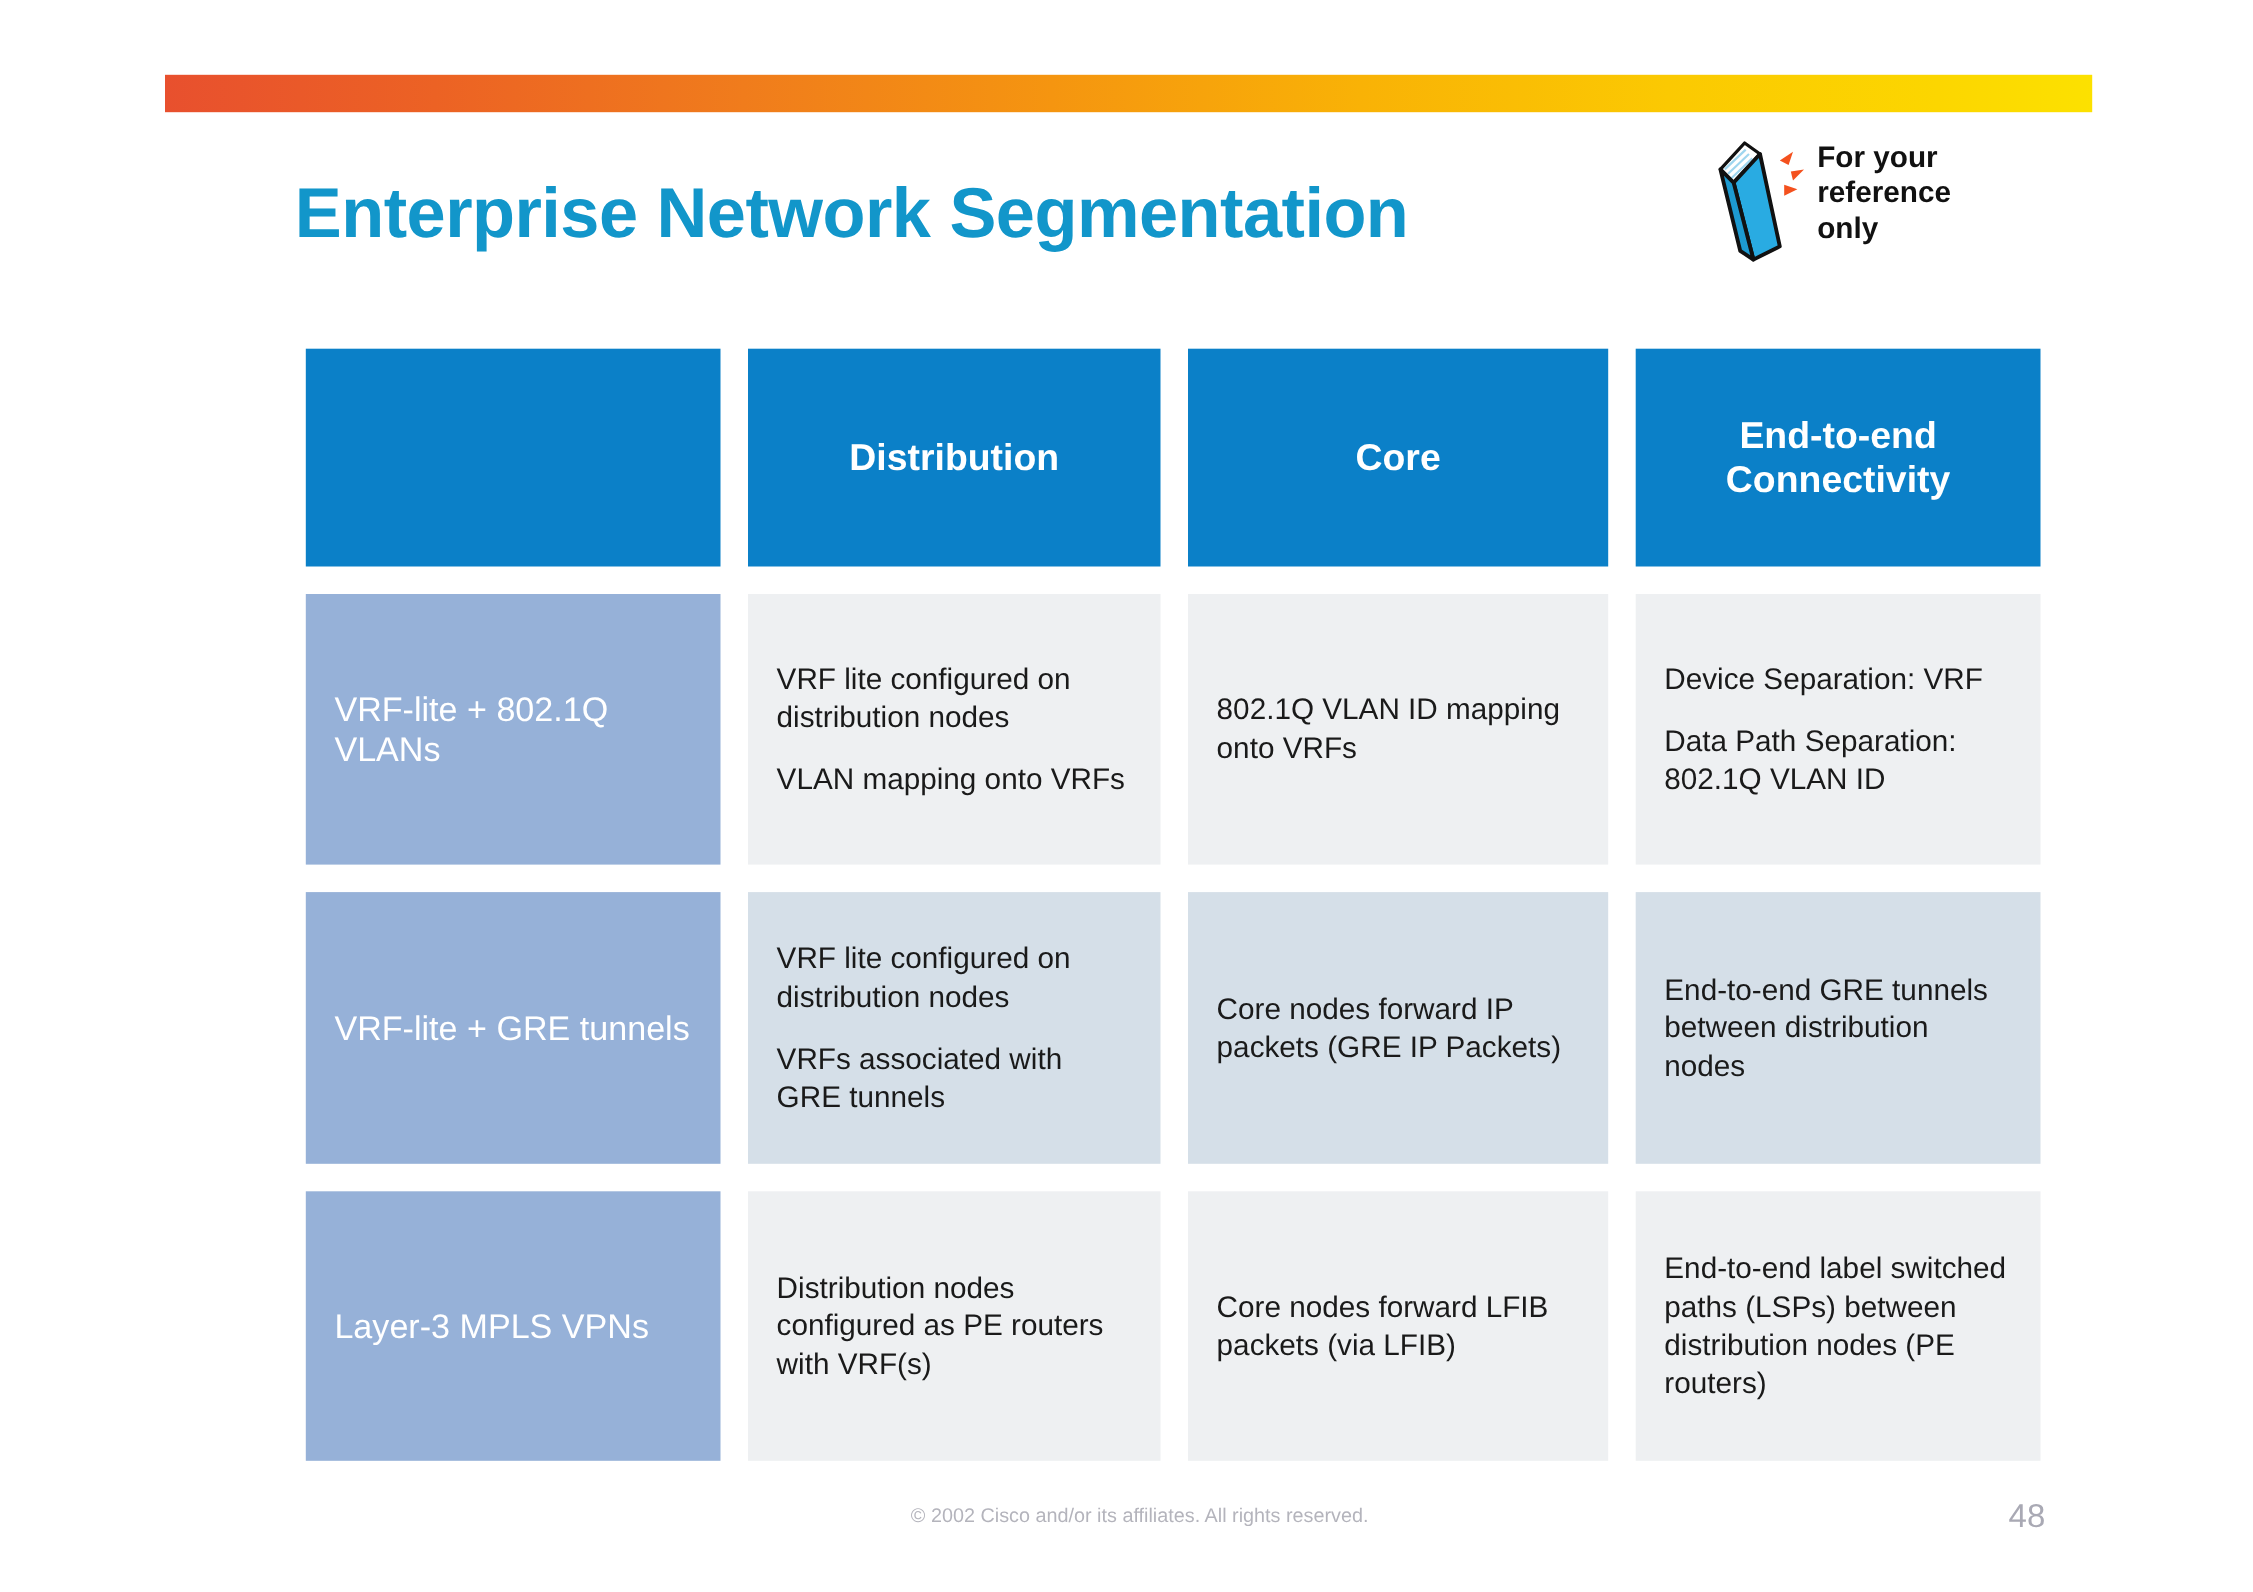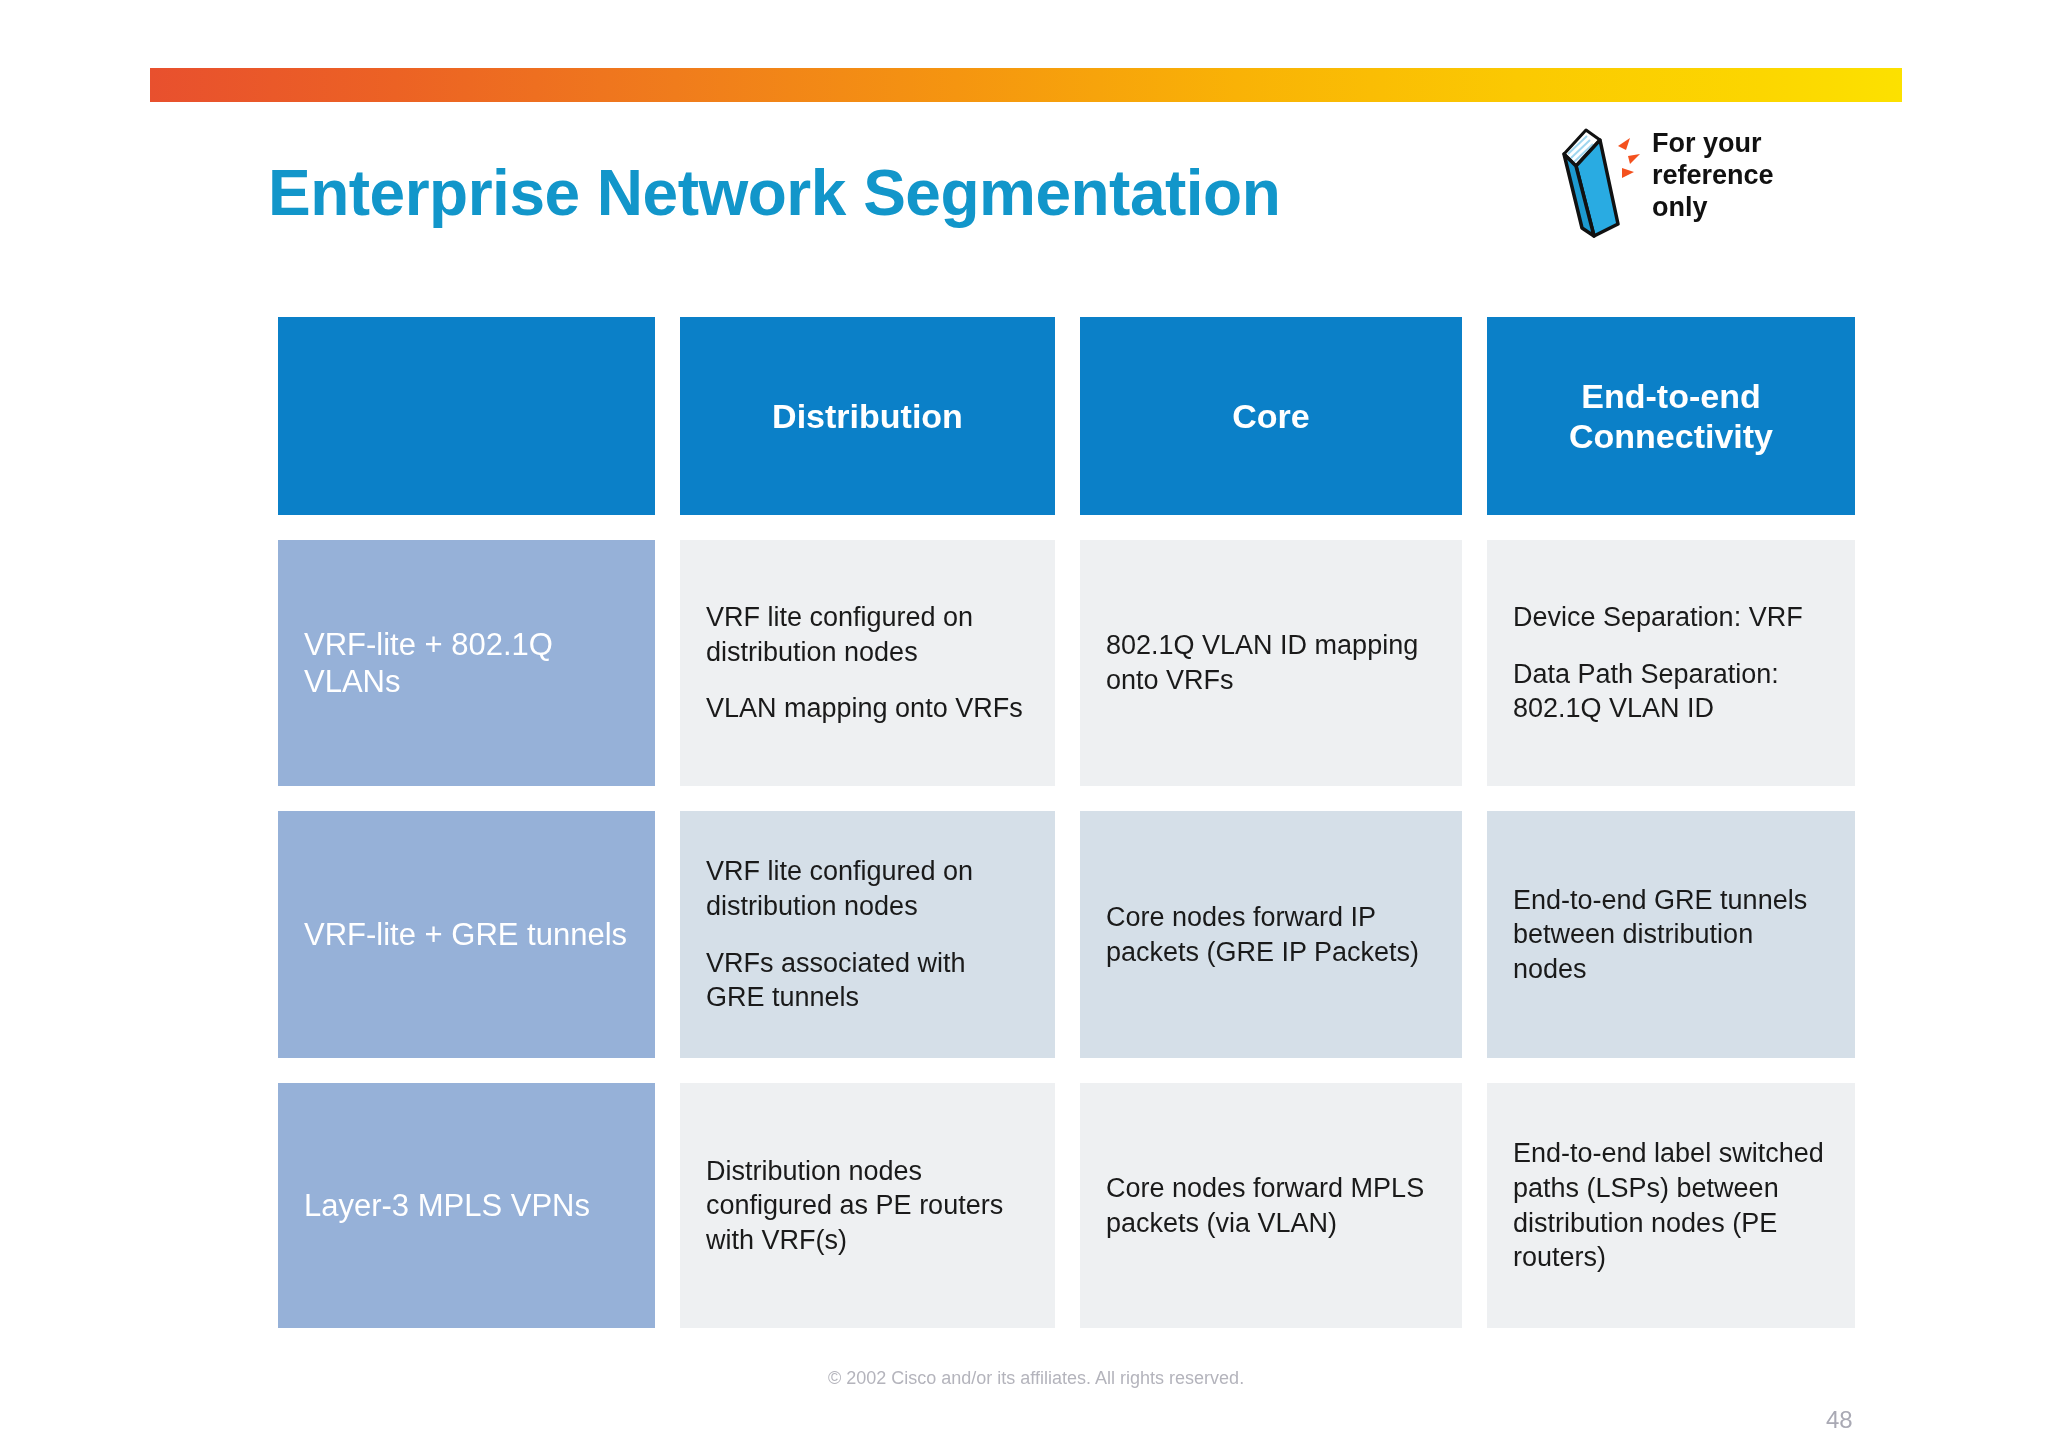--- a/index.html
+++ b/index.html
@@ -137,23 +137,22 @@
     left: 828px;
     top: 1368px;
     font-size: 18px;
     color: #b4b4bc;
     white-space: nowrap;
   }
   .footer-page {
     position: absolute;
     left: 1826px;
     top: 1362px;
-    font-size: 24px;
+    font-size: 30px;
     color: #a9a9b4;
-    margin-top: 44px;
   }
 </style>
 </head>
 <body>
 
 <div class="gradient-bar"></div>
 
 <div class="slide-title">Enterprise Network Segmentation</div>
 
 <div class="ref-badge">
@@ -211,21 +210,21 @@
   </div>
   <div class="cell body-cell alt">
     <p>End-to-end GRE tunnels between distribution nodes</p>
   </div>
 
   <div class="cell label-cell">Layer-3 MPLS VPNs</div>
   <div class="cell body-cell">
     <p>Distribution nodes configured as PE routers with VRF(s)</p>
   </div>
   <div class="cell body-cell">
-    <p>Core nodes forward MPLS packets (via VLAN)</p>
+    <p>Core nodes forward LFIB packets (via LFIB)</p>
   </div>
   <div class="cell body-cell">
     <p>End-to-end label switched paths (LSPs) between distribution nodes (PE routers)</p>
   </div>
 
 </div>
 
 <div class="footer-copy">© 2002 Cisco and/or its affiliates. All rights reserved.</div>
 <div class="footer-page">48</div>
 

